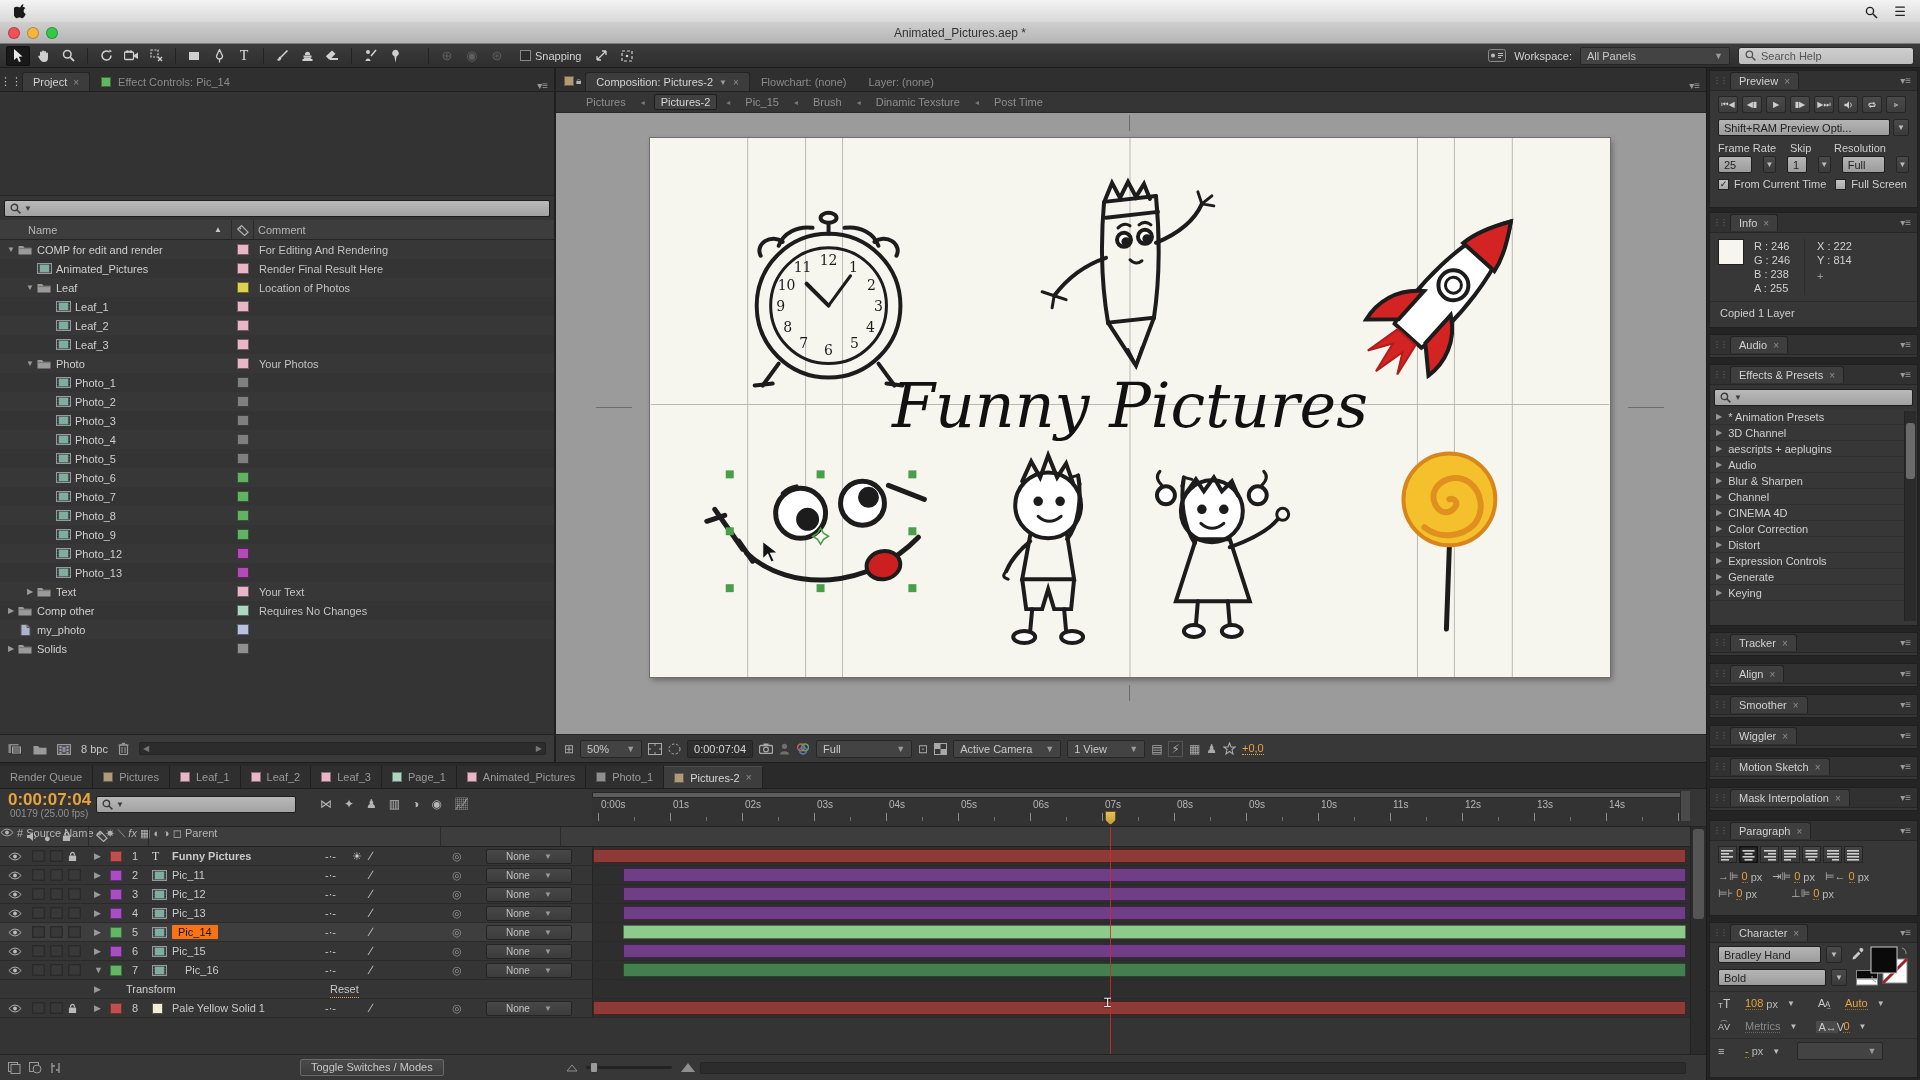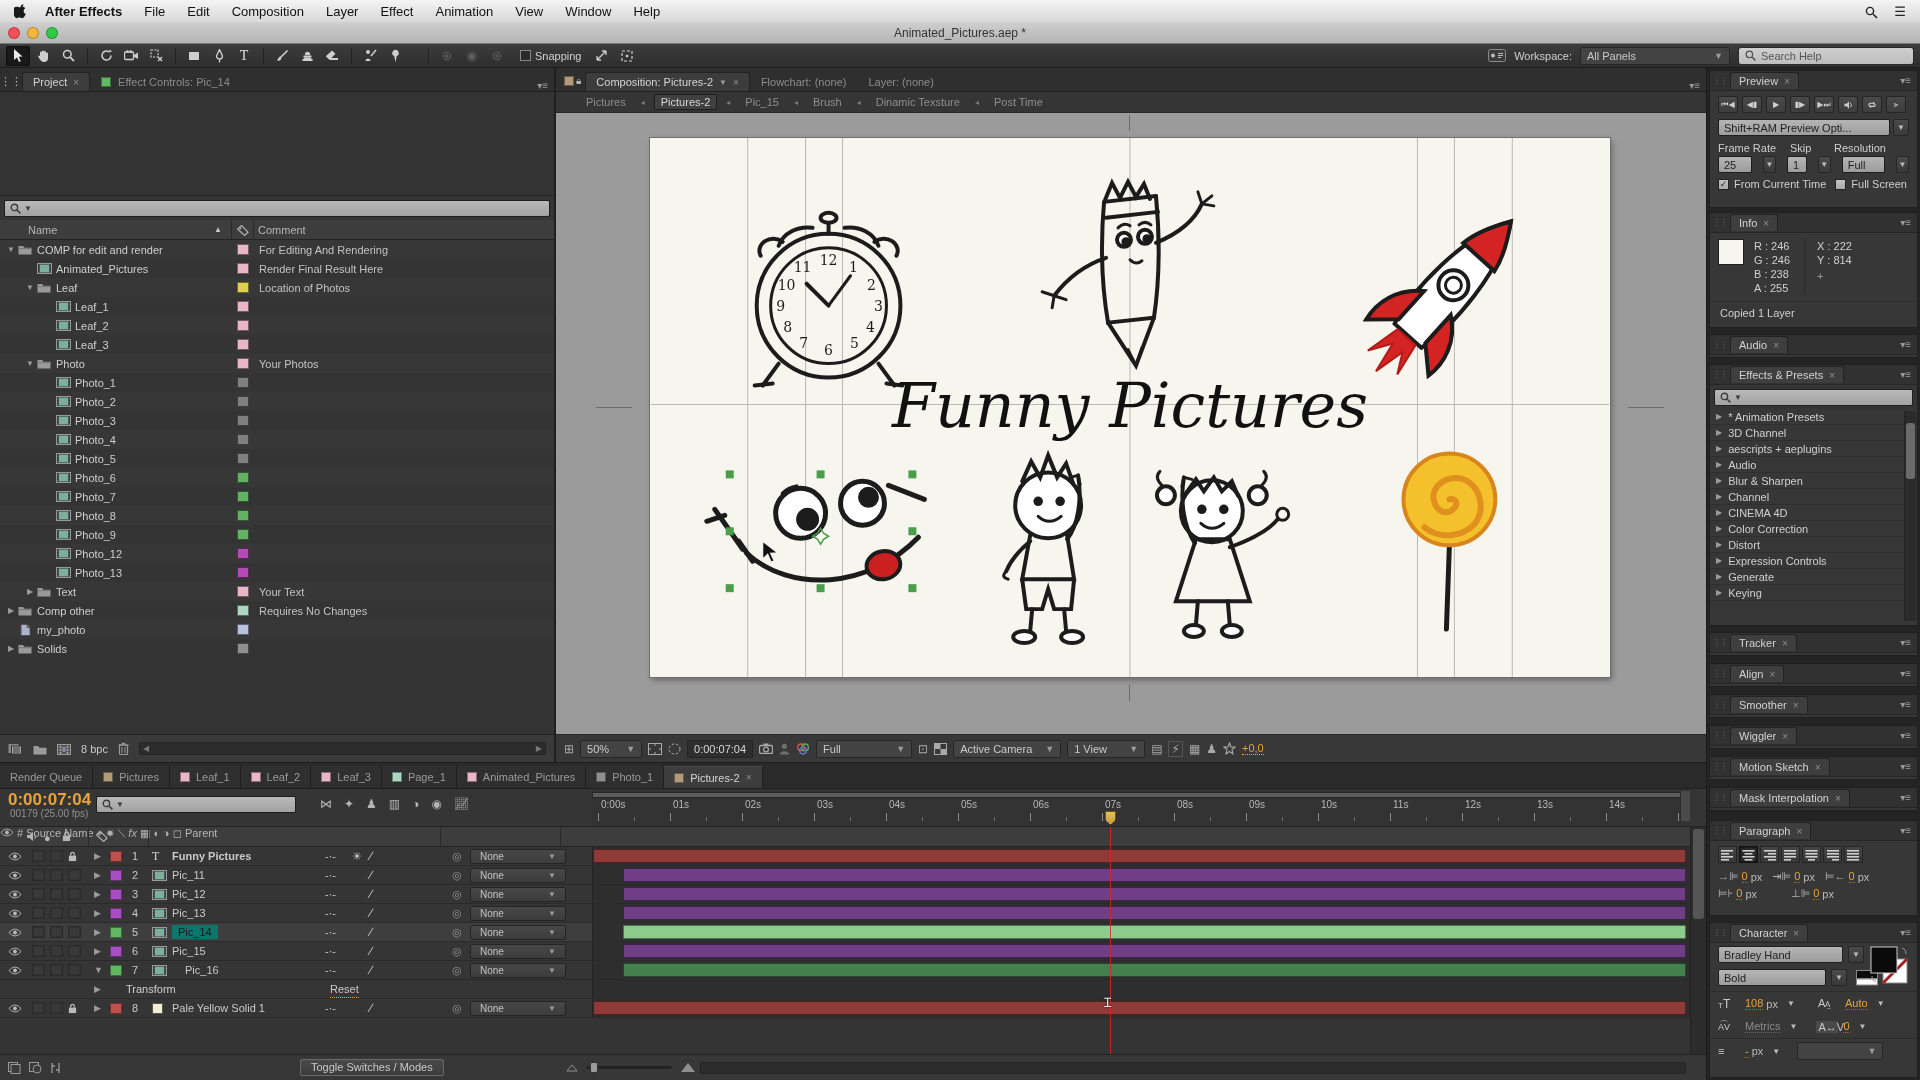--- a/index.html
+++ b/index.html
@@ -113,23 +113,23 @@
   .workarea{position:absolute;left:0;right:6px;top:3px;height:6px;background:#5d5d5d;border:1px solid #262626;}
   .rlabel{position:absolute;top:10px;color:#b8b8b8;font-size:10px;}
   .rtick{position:absolute;top:24px;width:1px;height:8px;background:#8a8a8a;}
   .rtick.minor{top:28px;height:4px;background:#6d6d6d;}
   .tl-colhead{height:20px;background:#3d3d3d;border-bottom:1px solid #242424;position:relative;color:#b5b5b5;}
   .tl-rows{position:relative;}
   .trow{height:19px;position:relative;border-bottom:1px solid #2a2a2a;background:#353535;}
   .trow .cell{position:absolute;top:0;height:100%;display:flex;align-items:center;color:#c9c9c9;}
   .minibox{width:13px;height:12px;border:1px solid #2a2a2a;background:#393939;box-shadow:inset 0 0 1px #000;}
   .pwhip{color:#9a9a9a;font-size:11px;}
-  .parentdrop{width:96px;height:15px;background:linear-gradient(#474747,#3c3c3c);border:1px solid #242424;border-radius:2px;color:#c3c3c3;display:flex;align-items:center;justify-content:space-between;padding:0 9px;font-size:10px;}
+  .parentdrop{width:86px;height:15px;background:linear-gradient(#474747,#3c3c3c);border:1px solid #242424;border-radius:2px;color:#c3c3c3;display:flex;align-items:center;justify-content:space-between;padding:0 19px;font-size:10px;margin-left:16px;}
   .namecell{white-space:nowrap;}
-  .namecell.sel{background:#0f766e;color:#161616;padding:1px 6px;border-radius:1px;}
+  .namecell.sel{background:#f97316;color:#161616;padding:1px 6px;border-radius:1px;}
   .barsarea{position:absolute;left:592px;right:16px;top:0;height:100%;background:#2e2e2e;border-left:1px solid #232323;}
   .lbar{position:absolute;top:2px;height:14px;border:1px solid rgba(0,0,0,.45);border-radius:1px;}
   .tl-rail{position:absolute;right:0;top:64px;bottom:26px;width:16px;background:#2c2c2c;border-left:1px solid #222;}
   .railthumb{position:absolute;left:2px;right:2px;top:2px;height:90px;background:#555;border-radius:3px;}
   .playline{position:absolute;width:1px;background:rgba(214,40,40,.85);z-index:5;}
   .phead{position:absolute;z-index:6;width:11px;height:14px;background:linear-gradient(#e6c25a,#c49b3a);border:1px solid #6b5415;clip-path:polygon(0 0,100% 0,100% 60%,50% 100%,0 60%);}
   .tl-foot{position:absolute;left:0;right:0;bottom:0;height:26px;background:#373737;border-top:1px solid #232323;display:flex;align-items:center;color:#b5b5b5;}
   .togglebtn{position:absolute;left:300px;height:17px;background:linear-gradient(#4a4a4a,#3c3c3c);border:1px solid #6a6a6a;border-radius:2px;padding:1px 10px;color:#c9c9c9;}
   .zoomslider{position:absolute;left:566px;display:flex;align-items:center;gap:8px;color:#8f8f8f;}
   .ztrack{width:86px;height:3px;background:#232323;border-radius:2px;position:relative;}
@@ -143,32 +143,20 @@
 <body>
 
 <div class="app">
 
   <div class="menubar">
     <span class="icn" style="margin-right:18px">
       <svg width="13" height="15" viewBox="0 0 13 15">
           <path d="M9.3,0.4c0.1,0.9-0.3,1.8-0.8,2.4C7.9,3.5,7,4,6.1,3.9C6,3.1,6.4,2.2,6.9,1.6C7.5,1,8.5,0.5,9.3,0.4z M11.9,11.2c-0.4,0.9-0.6,1.3-1.1,2.1c-0.7,1.1-1.7,2.4-3,2.4c-1.1,0-1.4-0.7-2.9-0.7c-1.5,0-1.8,0.7-2.9,0.7c-1.2,0-2.2-1.2-2.9-2.3C-2.8,10.4-3,6.9-1.7,5C-0.8,3.7,0.6,3,1.9,3c1.3,0,2.1,0.7,3.2,0.7C6.1,3.7,6.8,3,8.3,3c1.2,0,2.4,0.6,3.2,1.7C8.7,6.2,9.2,10,11.9,11.2z" transform="translate(1,0) scale(0.9)" fill="#1a1a1a"></path>
         </svg>
     </span>
-    <div id="menu-items" style="display:flex">
-        <span class="mitem b">After Effects</span>
-        <span class="mitem">File</span>
-        <span class="mitem">Edit</span>
-        <span class="mitem">Composition</span>
-        <span class="mitem">Layer</span>
-        <span class="mitem">Effect</span>
-        <span class="mitem">Animation</span>
-        <span class="mitem">View</span>
-        <span class="mitem">Window</span>
-        <span class="mitem">Help</span>
-      </div>
     <div class="mright">
       <span class="icn"><svg width="13" height="13" viewBox="0 0 13 13">
             <circle cx="5" cy="5" r="3.6" fill="none" stroke="#222" stroke-width="1.4"></circle>
             <line x1="8" y1="8" x2="12" y2="12" stroke="#222" stroke-width="1.6"></line>
           </svg></span>
       <span style="color:#222;font-size:13px">☰</span>
     </div>
   </div>
 
   <div class="titlebar">
@@ -1800,21 +1788,21 @@
       <div class="rpanel" style="top:854px;height:156px">
         <div class="rhead">
             <span class="grip">⋮⋮</span>
             <span class="rtab">
               <span>Character</span>
               <span class="x">×</span>
             </span>
             <span class="pmenu">▾≡</span>
           </div>
         <div class="charrow" style="position:relative">
-          <span class="lfield" style="width:125px">Bradley Hand</span>
+          <span class="lfield" style="width:103px">Bradley Hand</span>
             <span class="dbtn">▼</span>
           <span class="icn" style="margin-left:4px"><svg width="13" height="13" viewBox="0 0 13 13">
                 <path d="M8.5,1 a2,2 0 0 1 3.5,2 L10.5,4.5 L8.5,2.5 Z M7.5,3.5 L9.5,5.5 L4,11 L1.5,11.5 L2,9 Z" fill="#c9c9c9"></path>
               </svg></span>
           <span style="position:absolute;right:8px;top:2px">
             <svg width="40" height="40" viewBox="0 0 40 40">
               <rect x="14" y="14" width="24" height="24" fill="#fff" stroke="#888"></rect>
                 <line x1="14" y1="38" x2="38" y2="14" stroke="#a02028" stroke-width="3"></line>
               <rect x="2" y="2" width="26" height="26" fill="#0a0a0a" stroke="#c9c9c9"></rect>
               <path d="M33,3 a6,6 0 0 1 4,6 M7,37 a6,6 0 0 1 -4,-6" stroke="#9a9a9a" fill="none"></path>

